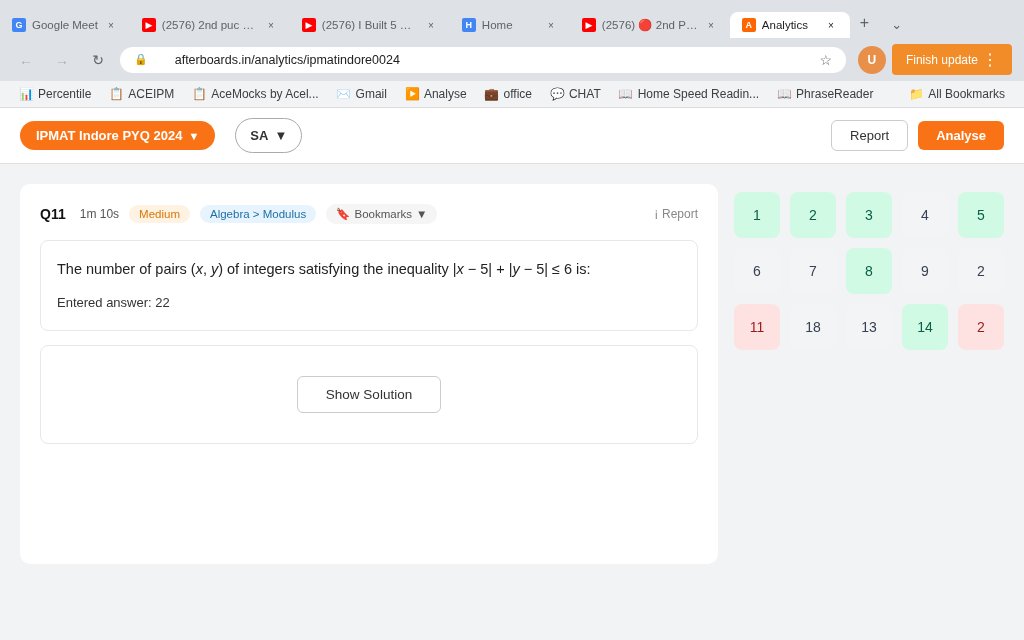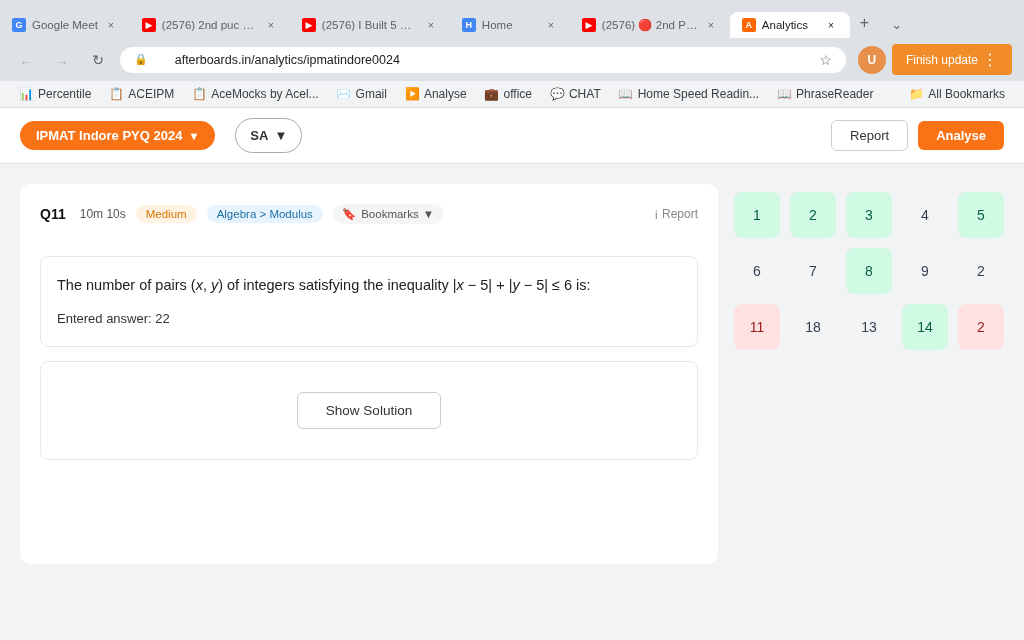--- a/index.html
+++ b/index.html
@@ -40,21 +40,21 @@
     .nav-left { display: flex; align-items: center; gap: 8px; }
     .nav-right { display: flex; align-items: center; gap: 10px; }
     .report-btn { background: white; border: 1.5px solid #ccc; color: #333; padding: 7px 18px; border-radius: 6px; font-size: 13px; cursor: pointer; }
     .analyse-btn { background: #f97316; color: white; border: none; padding: 7px 18px; border-radius: 6px; font-size: 13px; font-weight: 700; cursor: pointer; }
 
     
     .main-container { padding: 20px; display: flex; gap: 16px; }
 
     
     .question-card { background: white; border-radius: 10px; flex: 1; padding: 20px; min-height: 380px; }
-    .question-header { display: flex; align-items: center; gap: 10px; margin-bottom: 32px; }
+    .question-header { display: flex; align-items: center; gap: 10px; margin-bottom: 16px; }
     .question-num { font-weight: 700; font-size: 14px; color: #111; }
     .time-badge { font-size: 12px; color: #555; margin-left: 4px; }
     .difficulty-badge { background: #fef3e2; color: #d97706; padding: 3px 10px; border-radius: 12px; font-size: 11.5px; font-weight: 500; }
     .topic-badge { background: #e8f4fd; color: #1e6fa7; padding: 3px 10px; border-radius: 12px; font-size: 11.5px; }
     .bookmark-badge { background: #f5f5f5; color: #555; padding: 3px 10px; border-radius: 12px; font-size: 11.5px; display: flex; align-items: center; gap: 4px; cursor: pointer; }
     .report-link { margin-left: auto; color: #888; font-size: 12px; display: flex; align-items: center; gap: 4px; cursor: pointer; }
 
     .question-body { font-size: 14.5px; color: #222; line-height: 1.7; margin-bottom: 14px; border: 1px solid #e8e8e8; border-radius: 8px; padding: 16px; }
     .entered-answer { font-size: 13px; color: #555; margin-top: 10px; }
     .entered-answer span { font-weight: 500; color: #333; }
@@ -193,21 +193,21 @@
       <button class="analyse-btn">Analyse</button>
     </div>
   </div>
 
   <div class="main-container">
 
     <div class="question-card">
 
       <div class="question-header">
         <span class="question-num">Q11</span>
-          <span class="time-badge">10m 10s</span>
+          <span class="time-badge">1m 10s</span>
         <span class="difficulty-badge">Medium</span>
         <span class="topic-badge">Algebra &gt; Modulus</span>
         <span class="bookmark-badge">
           <span>🔖</span>
           <span>Bookmarks</span>
           <span>▼</span>
         </span>
         <span class="report-link">
           <span>ℹ</span>
           <span>Report</span>

